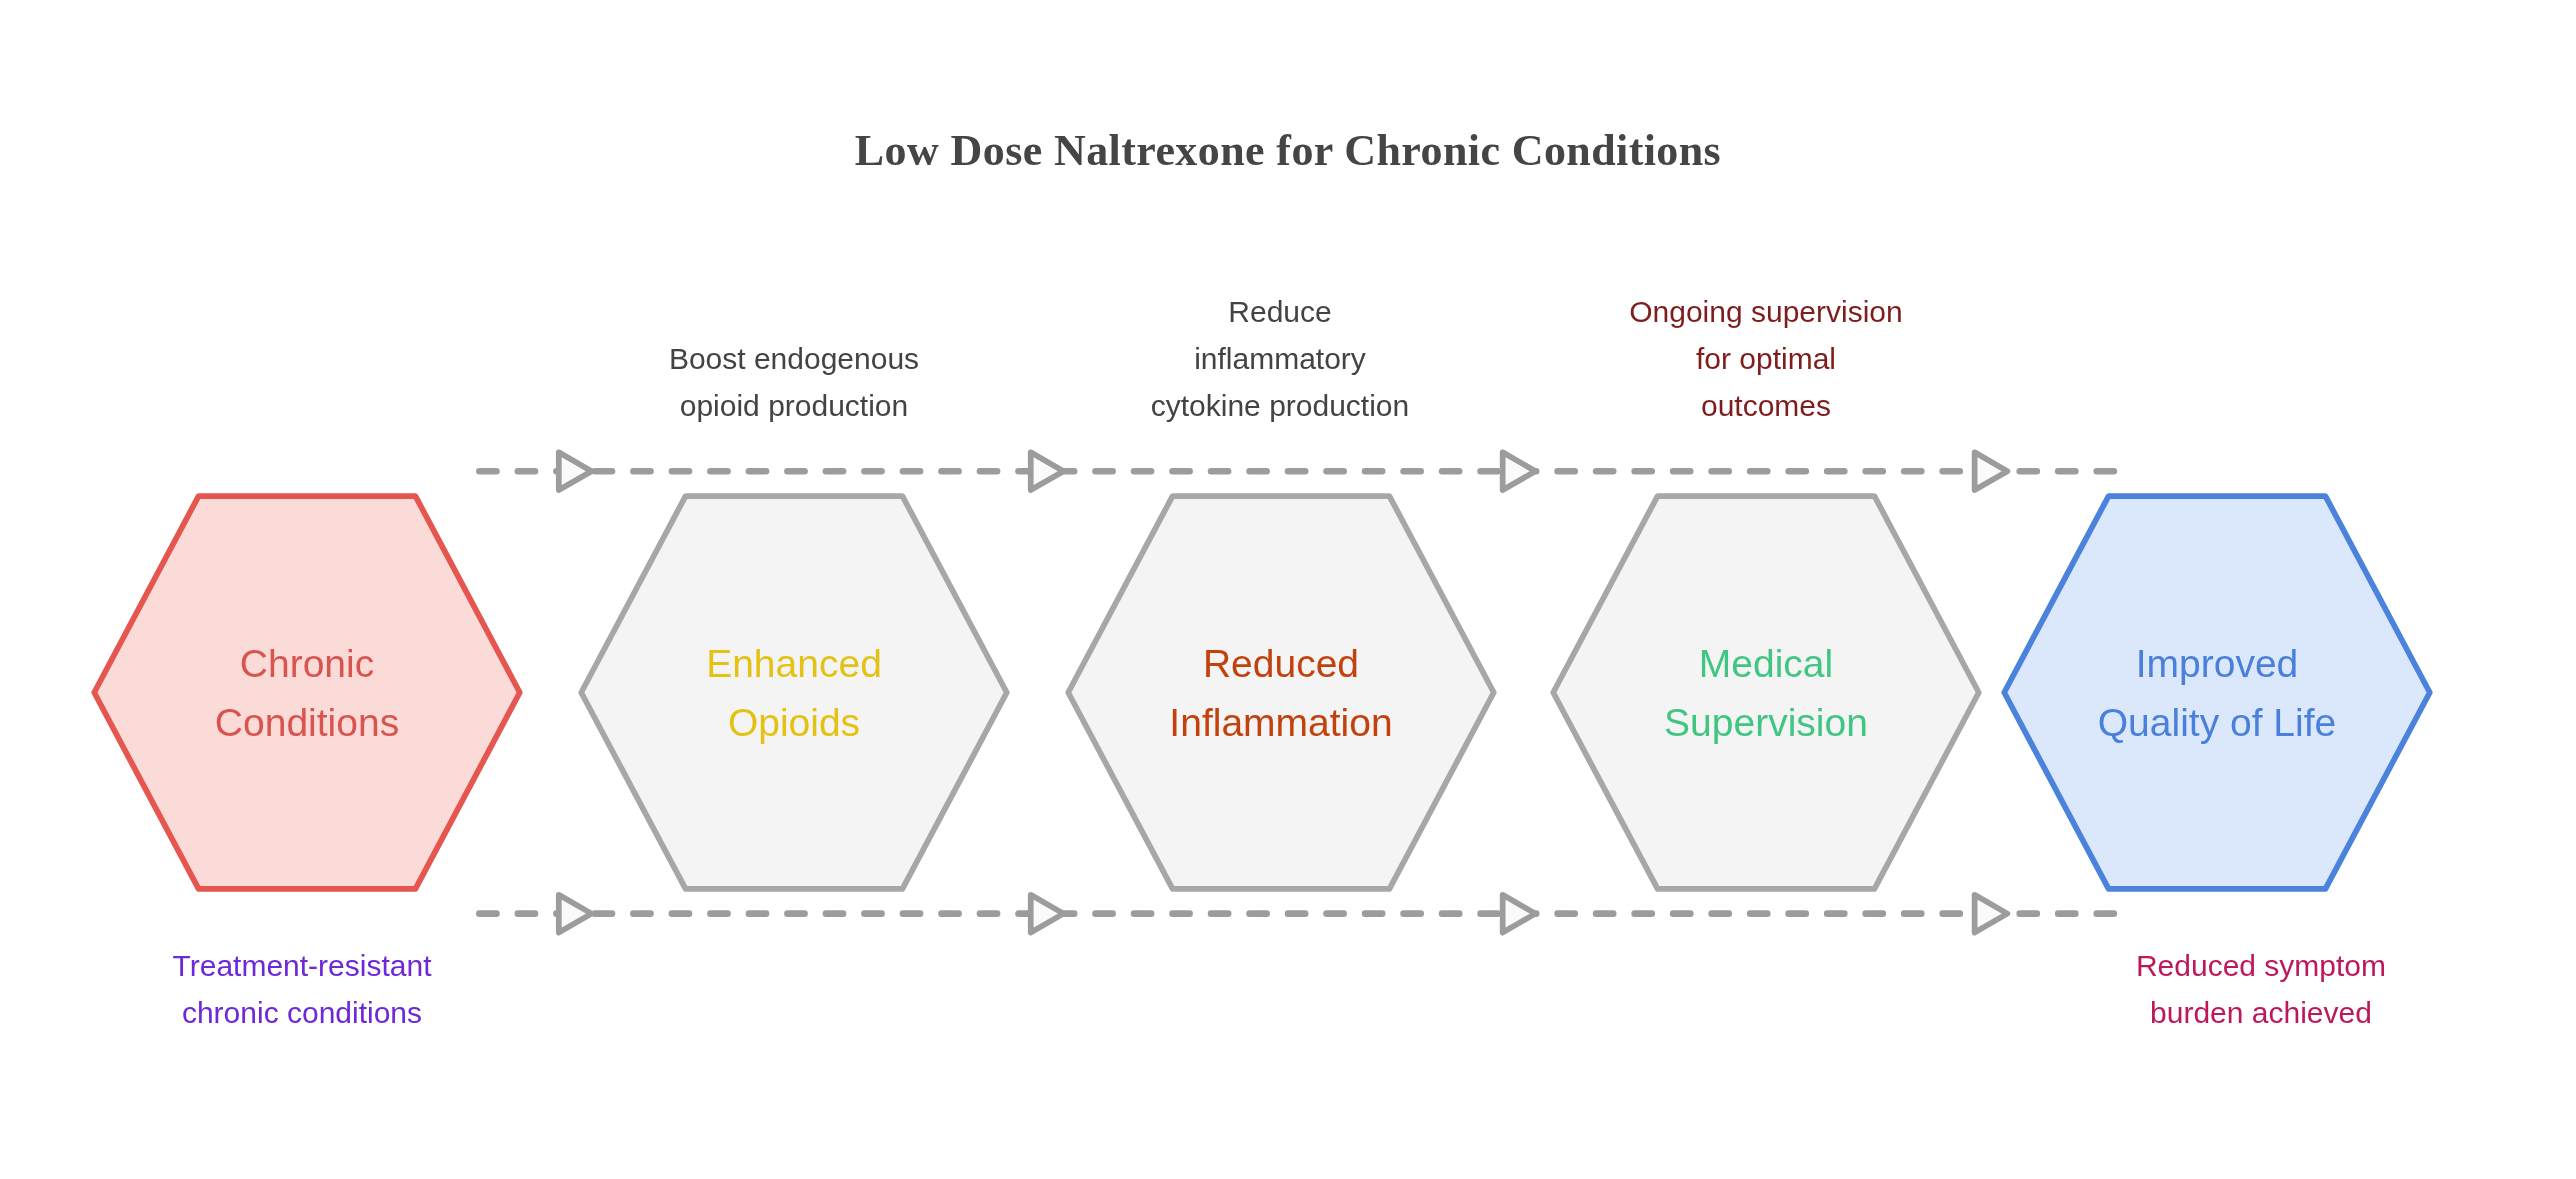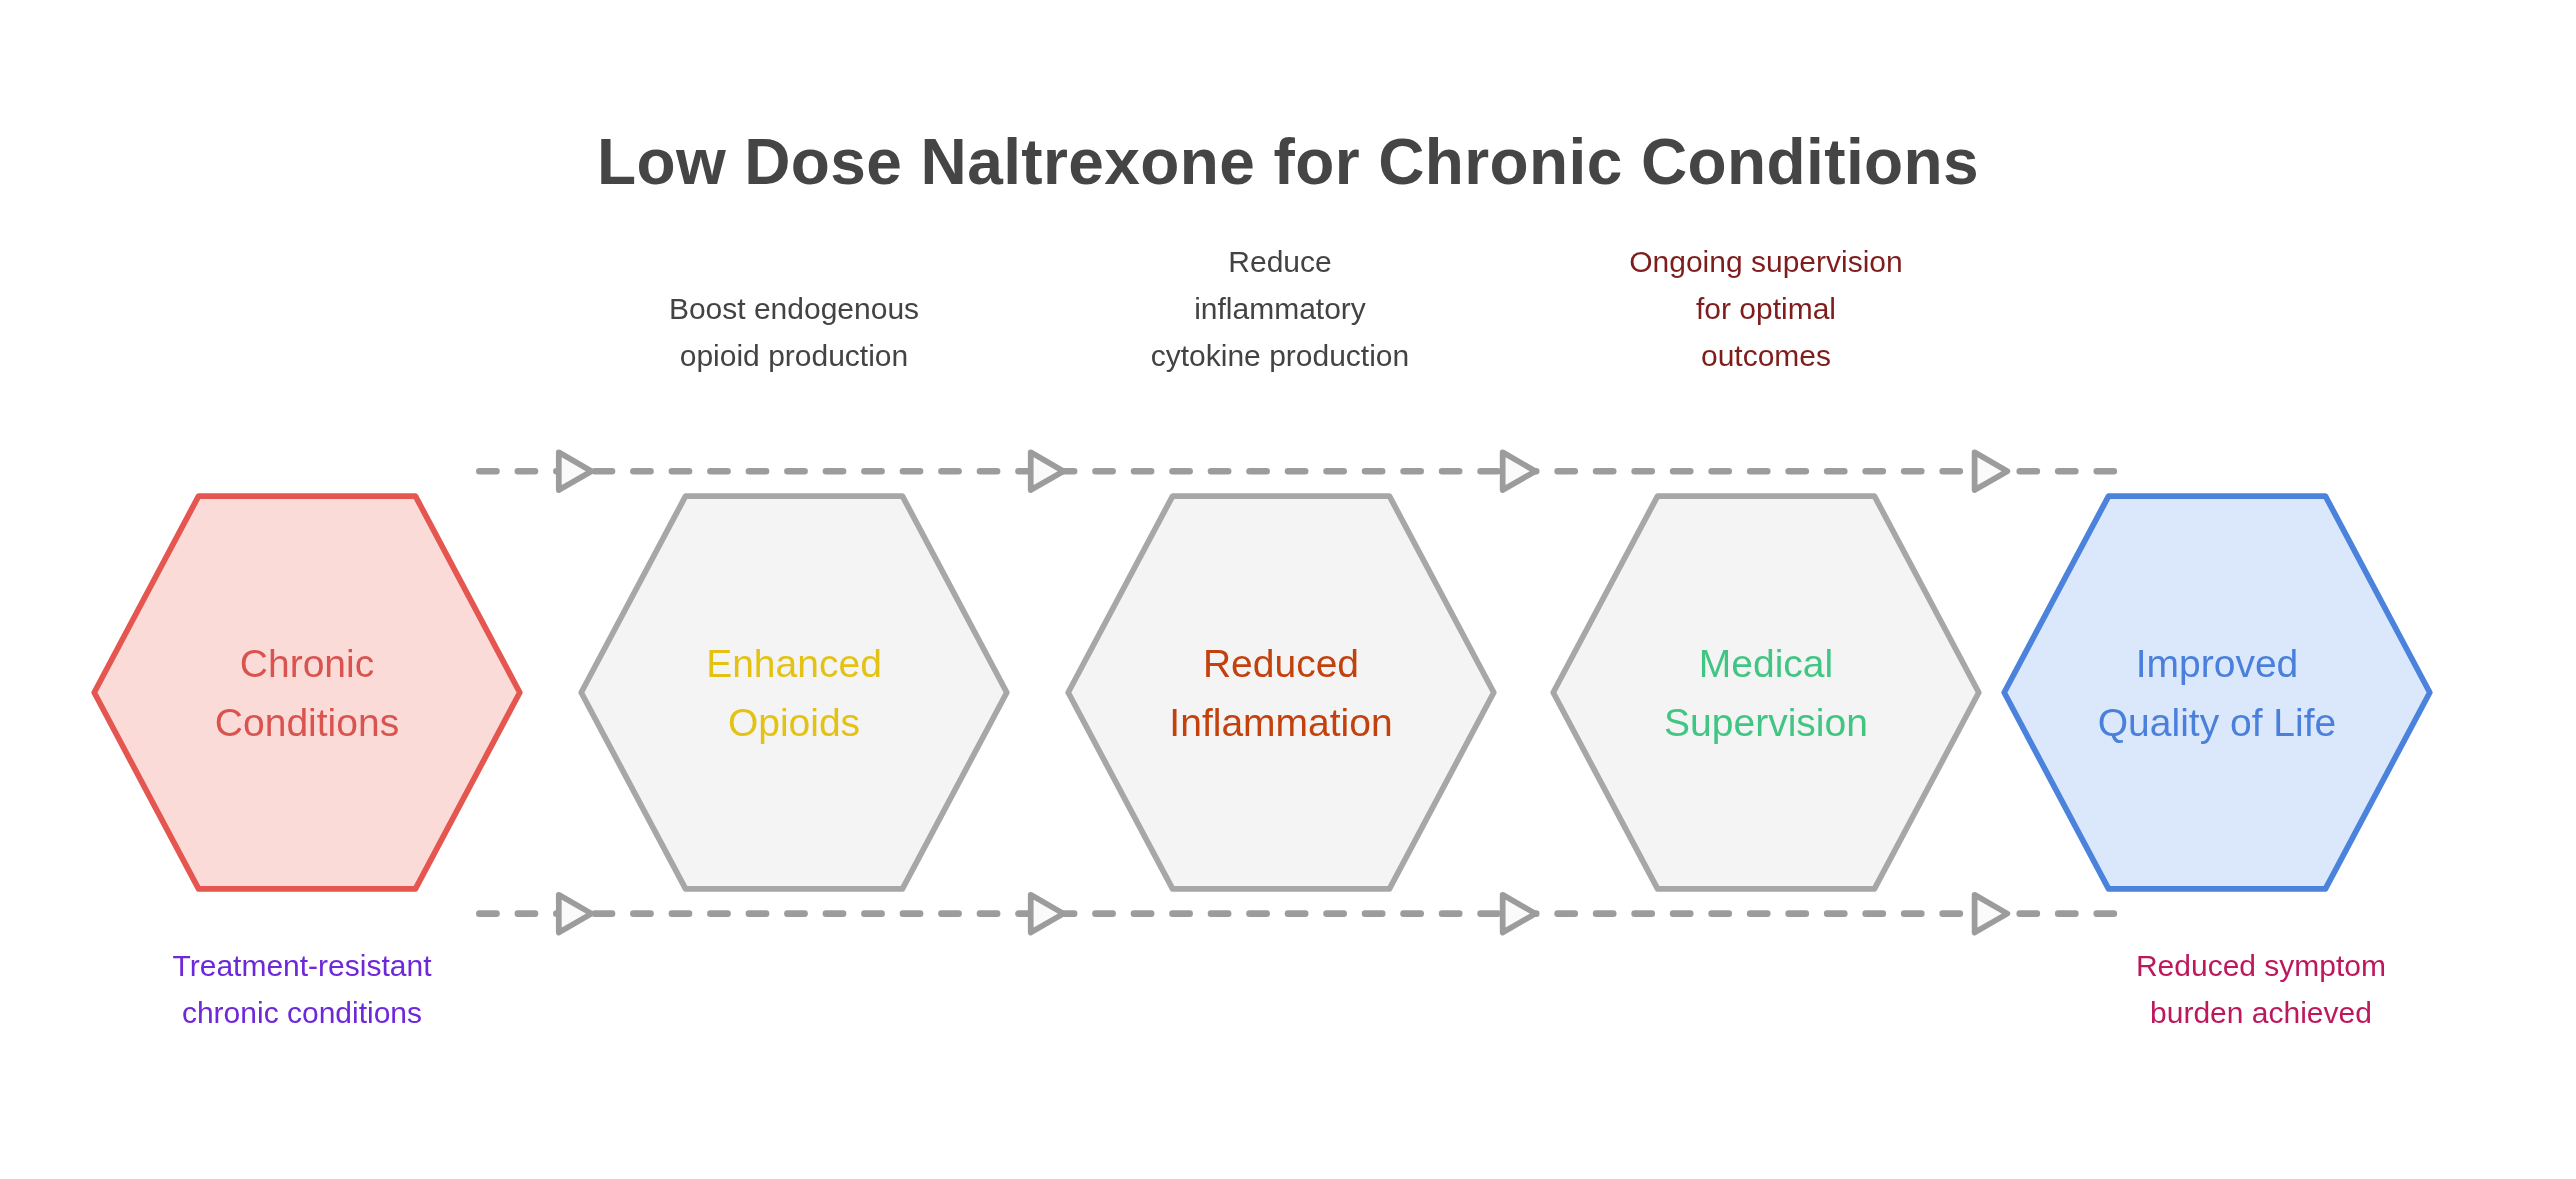--- a/index.html
+++ b/index.html
@@ -9,34 +9,35 @@
     height: 1180px;
     background: #ffffff;
     font-family: "Liberation Sans", sans-serif;
     overflow: hidden;
   }
   .diagram-title {
     position: absolute;
     left: 0; top: 125px;
     width: 100%;
     text-align: center;
-    font-size: 64px;
+    font-size: 44px;
     font-weight: 700;
     letter-spacing: 0.4px;
+    font-family: Liberation Serif, serif;
   }
   .annotation {
     position: absolute;
     width: 524px;
     text-align: center;
     font-size: 30px;
     line-height: 47px;
     font-weight: 400;
     white-space: pre-line;
   }
-  .annotation.top { bottom: 801px; margin-top: 21px; }
+  .annotation.top { bottom: 751px; margin-top: 21px; }
   .annotation.bottom { top: 942px; }
   .hex-cell {
     position: absolute;
     top: 492px;
     width: 434px;
     height: 401px;
   }
   .hex-cell svg.hex-shape {
     position: absolute;
     left: 0; top: 0;

